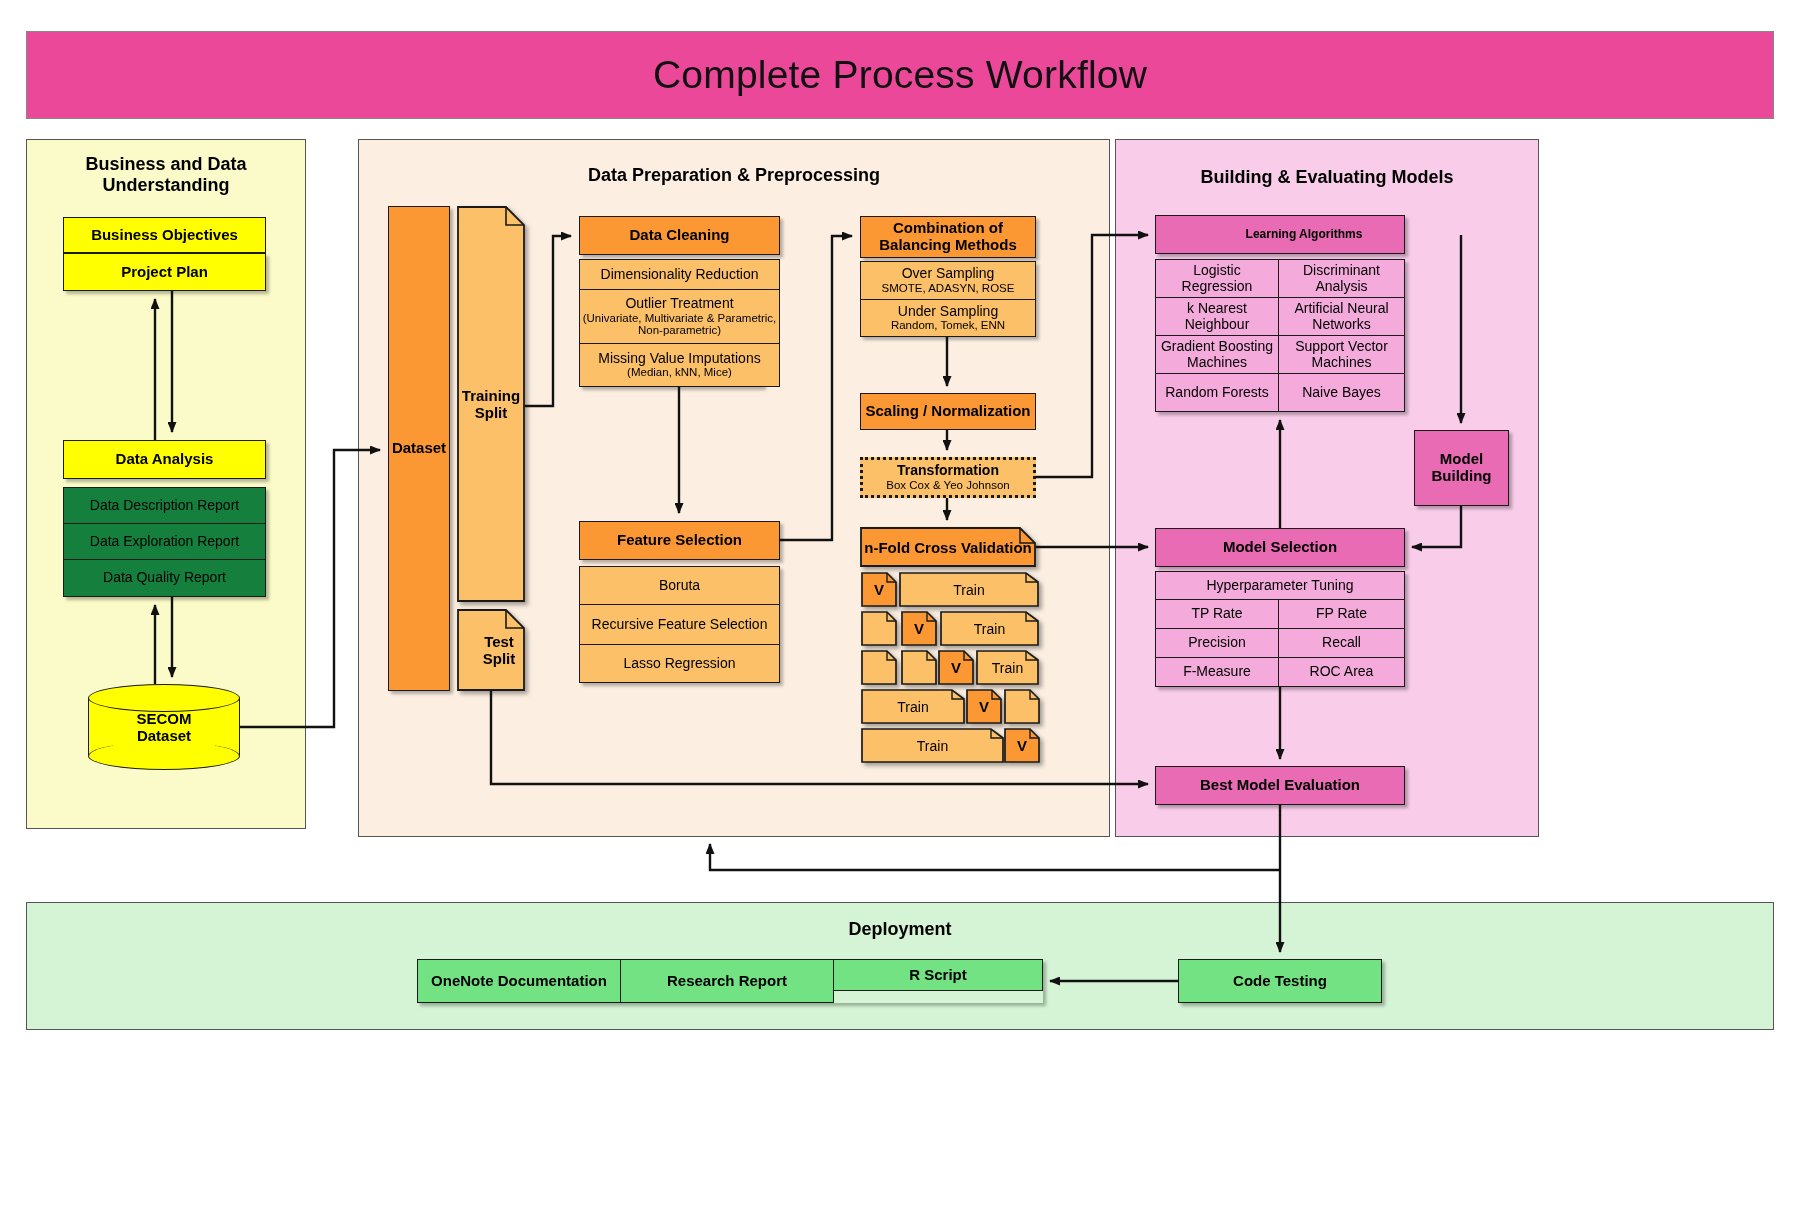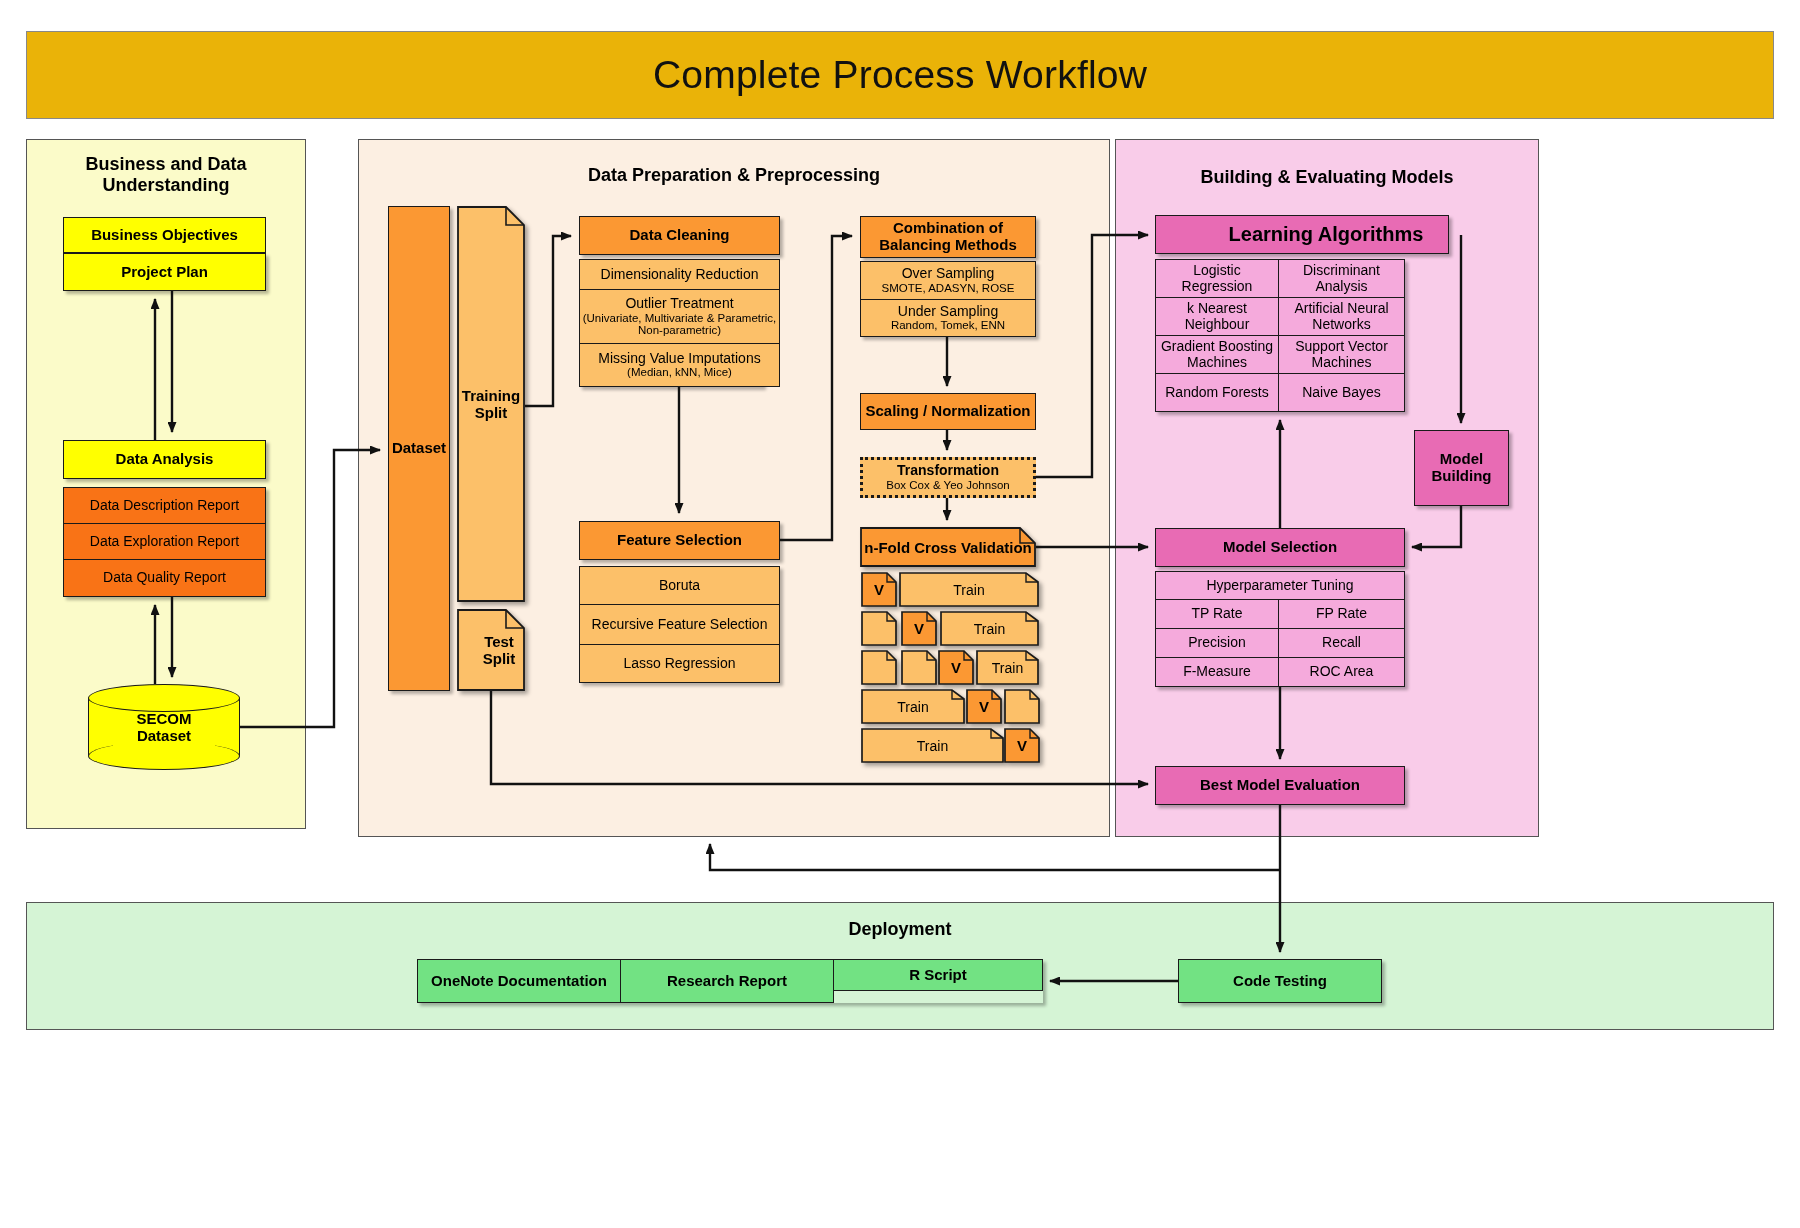--- a/index.html
+++ b/index.html
@@ -16,33 +16,33 @@
       line-height:1.12;color:#000;box-shadow:3px 3px 3px rgba(0,0,0,.28);}
   .bx.nosh{box-shadow:none;}
   .hdr{font-weight:bold;}
 
   
   .lane{position:absolute;box-sizing:border-box;border:1.4px solid #555;}
   .lane-title{position:absolute;width:100%;text-align:center;font-weight:bold;
               color:#000;line-height:1.18;}
 
   
-  #title-banner{left:26px;top:31px;width:1748px;height:88px;background:#eab308;
+  #title-banner{left:26px;top:31px;width:1748px;height:88px;background:#ec4899;
                 border:1.4px solid #888;display:flex;align-items:center;
                 justify-content:center;}
   #title-banner span{font-size:39px;color:#111;letter-spacing:.2px;}
 
   
   .lane-yellow{background:#fbfbc9;}
   .lane-orange{background:#fcefe2;}
   .lane-pink{background:#f9cce9;}
   .lane-green{background:#d5f4d5;}
 
   .y-strong{background:#ffff00;}
-  .y-soft{background:#f97316;}
+  .y-soft{background:#15803d;}
   .o-strong{background:#fb9833;}
   .o-soft{background:#fcc069;}
   .p-strong{background:#e munmap;}
   .p-strong{background:#e86bb4;}
   .p-soft{background:#f5aadc;}
   .g-strong{background:#72e283;}
 
   
   .grp{position:absolute;box-sizing:border-box;box-shadow:3px 3px 3px rgba(0,0,0,.28);}
   .grp .cell{box-sizing:border-box;border:1.4px solid #1a1a1a;
@@ -279,21 +279,21 @@
       <path d="M1,1 L26,1 L35,10 L35,34 L1,34 Z" fill="#fb9833" stroke="#1a1a1a" stroke-width="1.7"></path>
       <path d="M26,1 L26,10 L35,10" fill="none" stroke="#1a1a1a" stroke-width="1.4"></path>
     </svg>
     <div style="position:absolute;left:0;top:0;width:36px;height:35px;display:flex;align-items:center;justify-content:center;font-weight:bold;font-size:15px;">V</div>
   </div>
 
   <div class="lane lane-pink" style="left:1115px;top:139px;width:424px;height:698px;">
     <div class="lane-title" style="top:27px;font-size:18px;">Building &amp; Evaluating Models</div>
   </div>
 
-  <div class="bx p-strong hdr" style="left:1155px;top:215px;width:294px;height:39px;font-size:20px;padding-left:48px;">Learning Algorithms</div>
+  <div class="bx p-strong hdr" style="left:1155px;top:215px;width:250px;height:39px;font-size:12px;padding-left:48px;">Learning Algorithms</div>
 
   <div class="grp" style="left:1155px;top:259px;width:250px;height:153px;">
     <div class="cell p-soft" style="position:absolute;left:0;top:0;width:124px;height:39px;font-size:14px;">Logistic Regression</div>
     <div class="cell p-soft" style="position:absolute;left:123px;top:0;width:127px;height:39px;font-size:14px;">Discriminant Analysis</div>
 
     <div class="cell p-soft" style="position:absolute;left:0;top:38px;width:124px;height:39px;font-size:14px;">k Nearest Neighbour</div>
     <div class="cell p-soft" style="position:absolute;left:123px;top:38px;width:127px;height:39px;font-size:14px;">Artificial Neural Networks</div>
 
     <div class="cell p-soft" style="position:absolute;left:0;top:76px;width:124px;height:39px;font-size:14px;">Gradient Boosting Machines</div>
     <div class="cell p-soft" style="position:absolute;left:123px;top:76px;width:127px;height:39px;font-size:14px;">Support Vector Machines</div>

